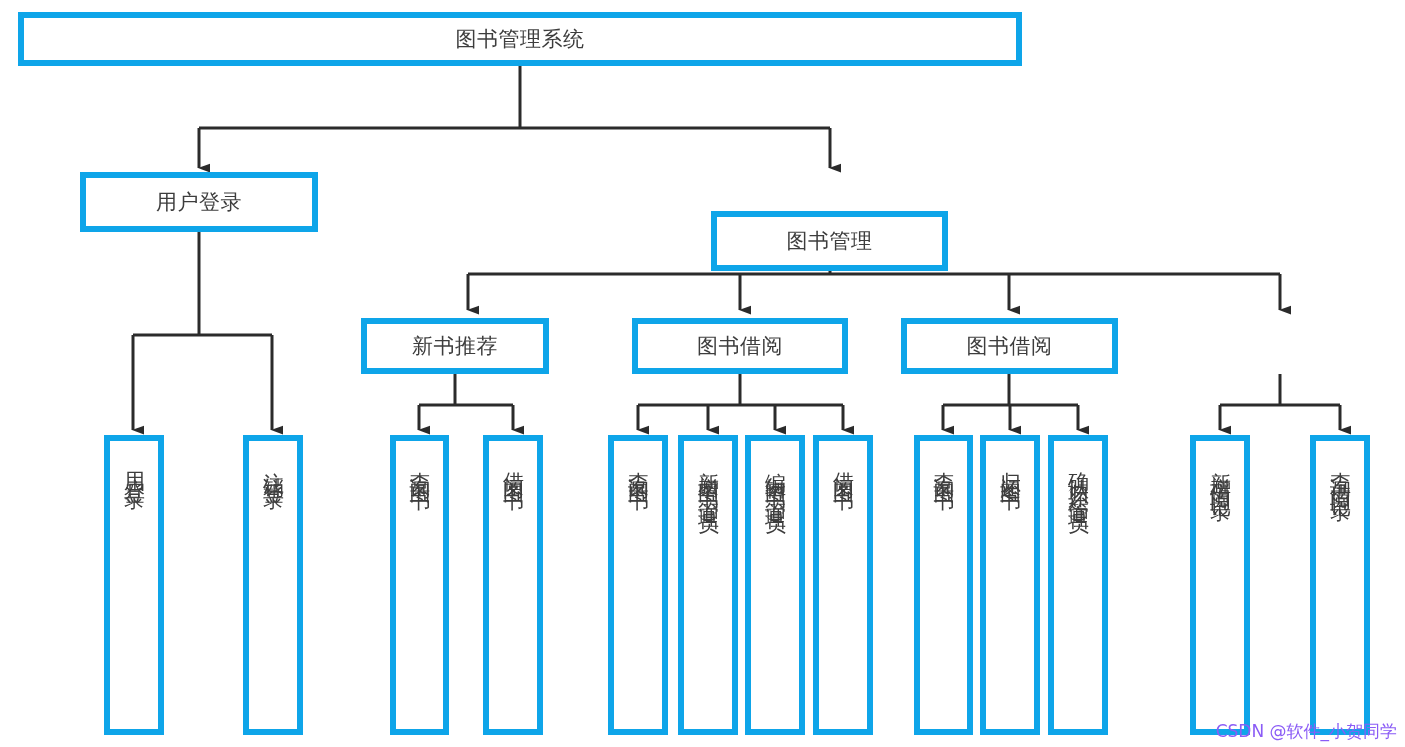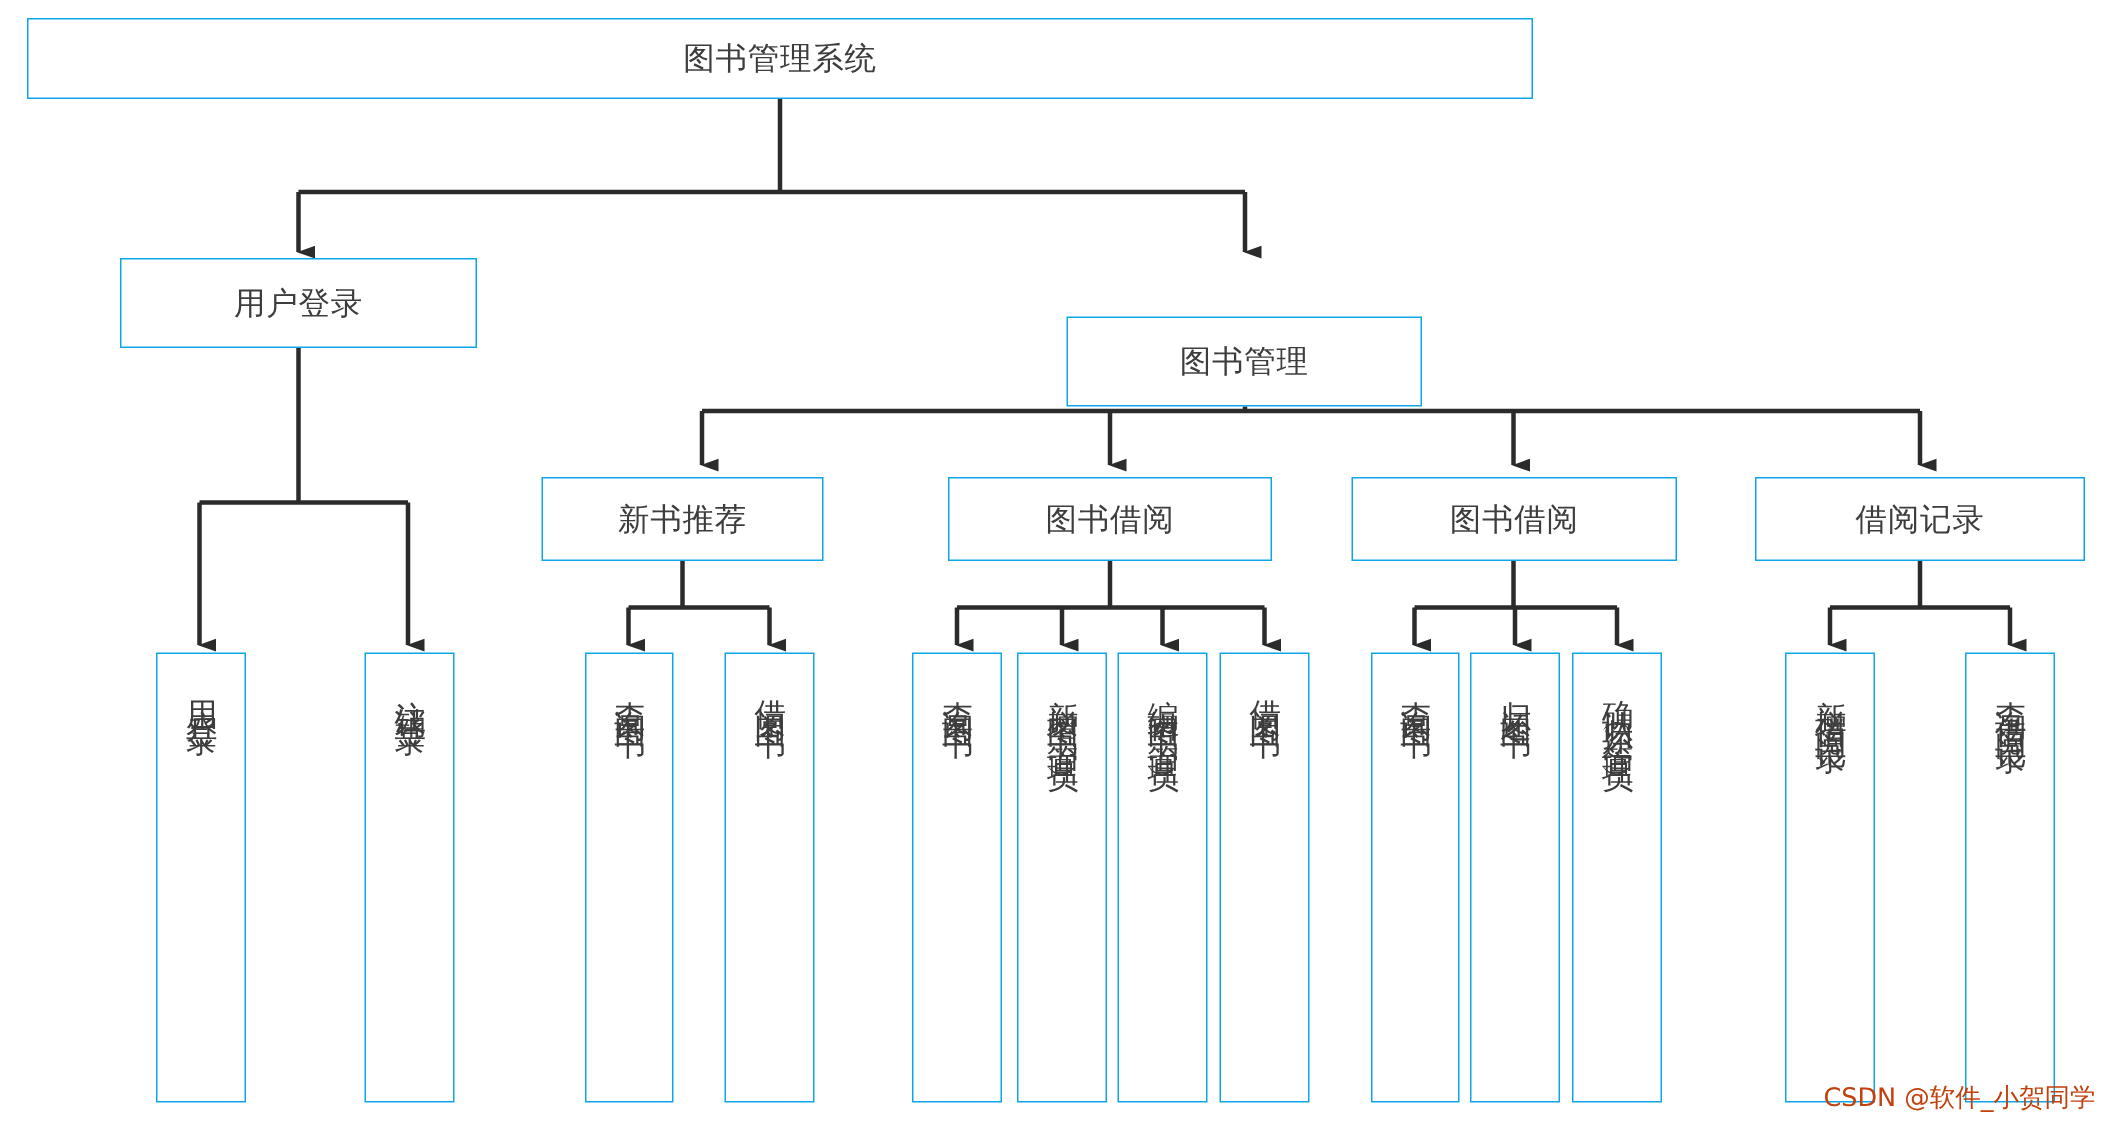--- a/index.html
+++ b/index.html
@@ -23,21 +23,21 @@
     left: 0;
     top: 0;
     width: 1405px;
     height: 747px;
     pointer-events: none;
   }
   .node {
     position: absolute;
     box-sizing: border-box;
     background: #ffffff;
-    border: 1px solid #0ea5e9;
+    border: 6px solid #0ea5e9;
     display: flex;
     align-items: center;
     justify-content: center;
     color: #3a3a3a;
     z-index: 2;
   }
   .node .lbl {
     display: block;
     text-align: center;
     line-height: 1.18;
@@ -61,21 +61,21 @@
     white-space: nowrap;
   }
   .node.v.tall .lbl {
     padding-top: 0px;
   }
   #watermark {
     position: absolute;
     right: 8px;
     bottom: 4px;
     font-size: 17px;
-    color: #c2410c;
+    color: #8b5cf6;
     z-index: 5;
     white-space: nowrap;
     font-family: "DejaVu Sans", "Liberation Sans", sans-serif;
   }
 </style>
 </head>
 <body>
 
 <div id="canvas">
 
@@ -144,23 +144,20 @@
 
   <div class="node h" style="left:361px; top:318px; width:188px; height:56px;">
     <span class="lbl">新书推荐</span>
   </div>
   <div class="node h" style="left:632px; top:318px; width:216px; height:56px;">
     <span class="lbl">图书借阅</span>
   </div>
   <div class="node h" style="left:901px; top:318px; width:217px; height:56px;">
     <span class="lbl">图书借阅</span>
   </div>
-  <div class="node h" style="left:1170px; top:318px; width:220px; height:56px;">
-    <span class="lbl">借阅记录</span>
-  </div>
 
   <div class="node v" style="left:104px; top:435px; width:60px; height:300px;">
     <span class="lbl">用户登录</span>
   </div>
   <div class="node v" style="left:243px; top:435px; width:60px; height:300px;">
     <span class="lbl">注销登录</span>
   </div>
 
   <div class="node v" style="left:390px; top:435px; width:59px; height:300px;">
     <span class="lbl">查询图书</span>

